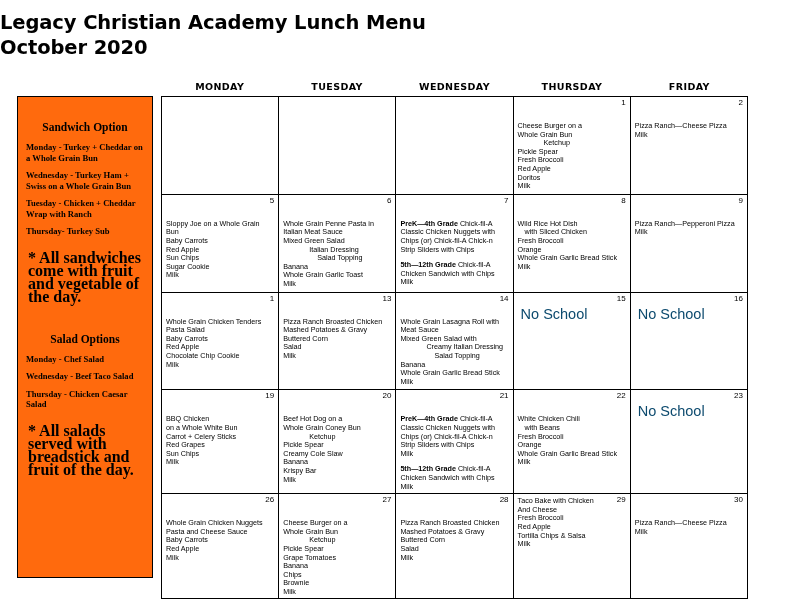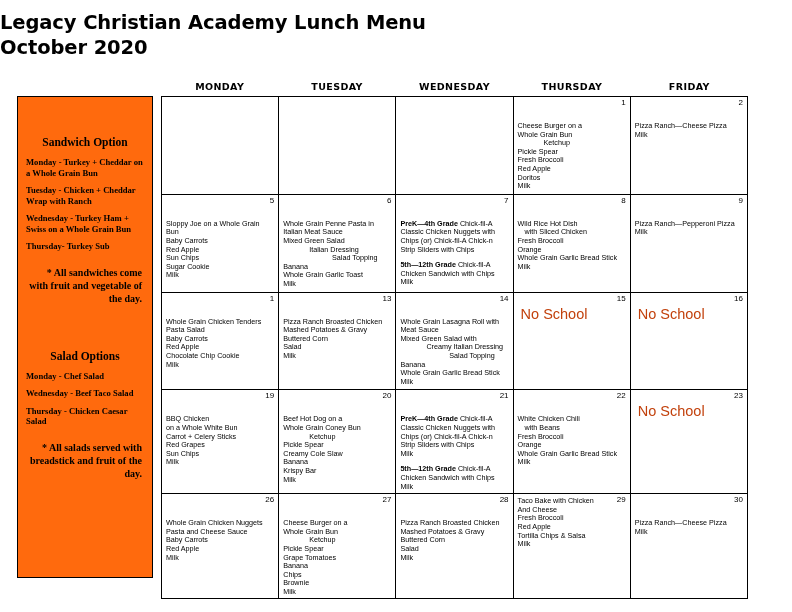--- a/index.html
+++ b/index.html
@@ -61,32 +61,32 @@
     border: 1.6px solid #000000;
     box-sizing: border-box;
     padding: 14px 6px 6px 6px;
     font-family: "Liberation Serif", serif;
     color: #000;
   }
   #sidebar .sb-heading {
     text-align: center;
     font-weight: bold;
     font-size: 11.5px;
-    margin: 25px 0 9px 0;
+    margin: 10px 0 9px 0;
   }
   #sidebar .sb-line {
     font-weight: bold;
     font-size: 8.6px;
     line-height: 10.5px;
     margin: 0 0 7px 2px;
   }
   #sidebar .sb-note {
-    text-align: right;
-    font-weight: bold;
-    font-size: 10px;
+    text-align: left;
+    font-weight: bold;
+    font-size: 16px;
     line-height: 13px;
     margin: 14px 4px 0 4px;
   }
   #sidebar .sb-gap-lg { height: 20px; }
 
   
   #calendar {
     position: absolute;
     left: 161px;
     top: 96px;
@@ -122,33 +122,33 @@
   .items {
     margin-top: 23px;
     font-family: "Liberation Sans", sans-serif;
     font-size: 7.2px;
     line-height: 8.6px;
     color: #000;
     white-space: pre-wrap;
   }
   .items .ln { display: block; }
   .items .ind1 { padding-left: 26px; }
-  .items .ind2 { padding-left: 34px; text-align: center; }
+  .items .ind2 { padding-left: 34px; }
   .items .ind-sm { padding-left: 7px; }
   .items .spacer { display: block; height: 7px; }
   .items b { font-weight: bold; }
 
   
   .items.inline-first { margin-top: 1px; }
 
   .noschool {
     font-family: "Liberation Sans", sans-serif;
     font-size: 14.5px;
     line-height: 18px;
-    color: #c2410c;
+    color: #0c4a6e;
     margin-top: 10px;
     padding-left: 3px;
   }
 </style>
 </head>
 <body>
 
 <div id="header">
   <div class="title-line">Legacy Christian Academy Lunch Menu</div>
   <div class="title-line">October 2020</div>
@@ -158,22 +158,22 @@
   <div class="dow">MONDAY</div>
   <div class="dow">TUESDAY</div>
   <div class="dow">WEDNESDAY</div>
   <div class="dow">THURSDAY</div>
   <div class="dow">FRIDAY</div>
 </div>
 
 <div id="sidebar">
   <div class="sb-heading">Sandwich Option</div>
   <div class="sb-line">Monday - Turkey + Cheddar on a Whole Grain Bun</div>
+  <div class="sb-line">Wednesday - Turkey Ham + Swiss  on a Whole Grain Bun</div>
   <div class="sb-line">Tuesday - Chicken + Cheddar Wrap with Ranch</div>
-  <div class="sb-line">Wednesday - Turkey Ham + Swiss  on a Whole Grain Bun</div>
   <div class="sb-line">Thursday- Turkey Sub</div>
   <div class="sb-note">* All sandwiches come with fruit and vegetable of the day.</div>
   <div class="sb-gap-lg"></div>
   <div class="sb-heading">Salad Options</div>
   <div class="sb-line">Monday - Chef Salad</div>
   <div class="sb-line">Wednesday - Beef Taco Salad</div>
   <div class="sb-line">Thursday - Chicken Caesar Salad</div>
   <div class="sb-note">* All salads served with breadstick and fruit of the day.</div>
 </div>
 

